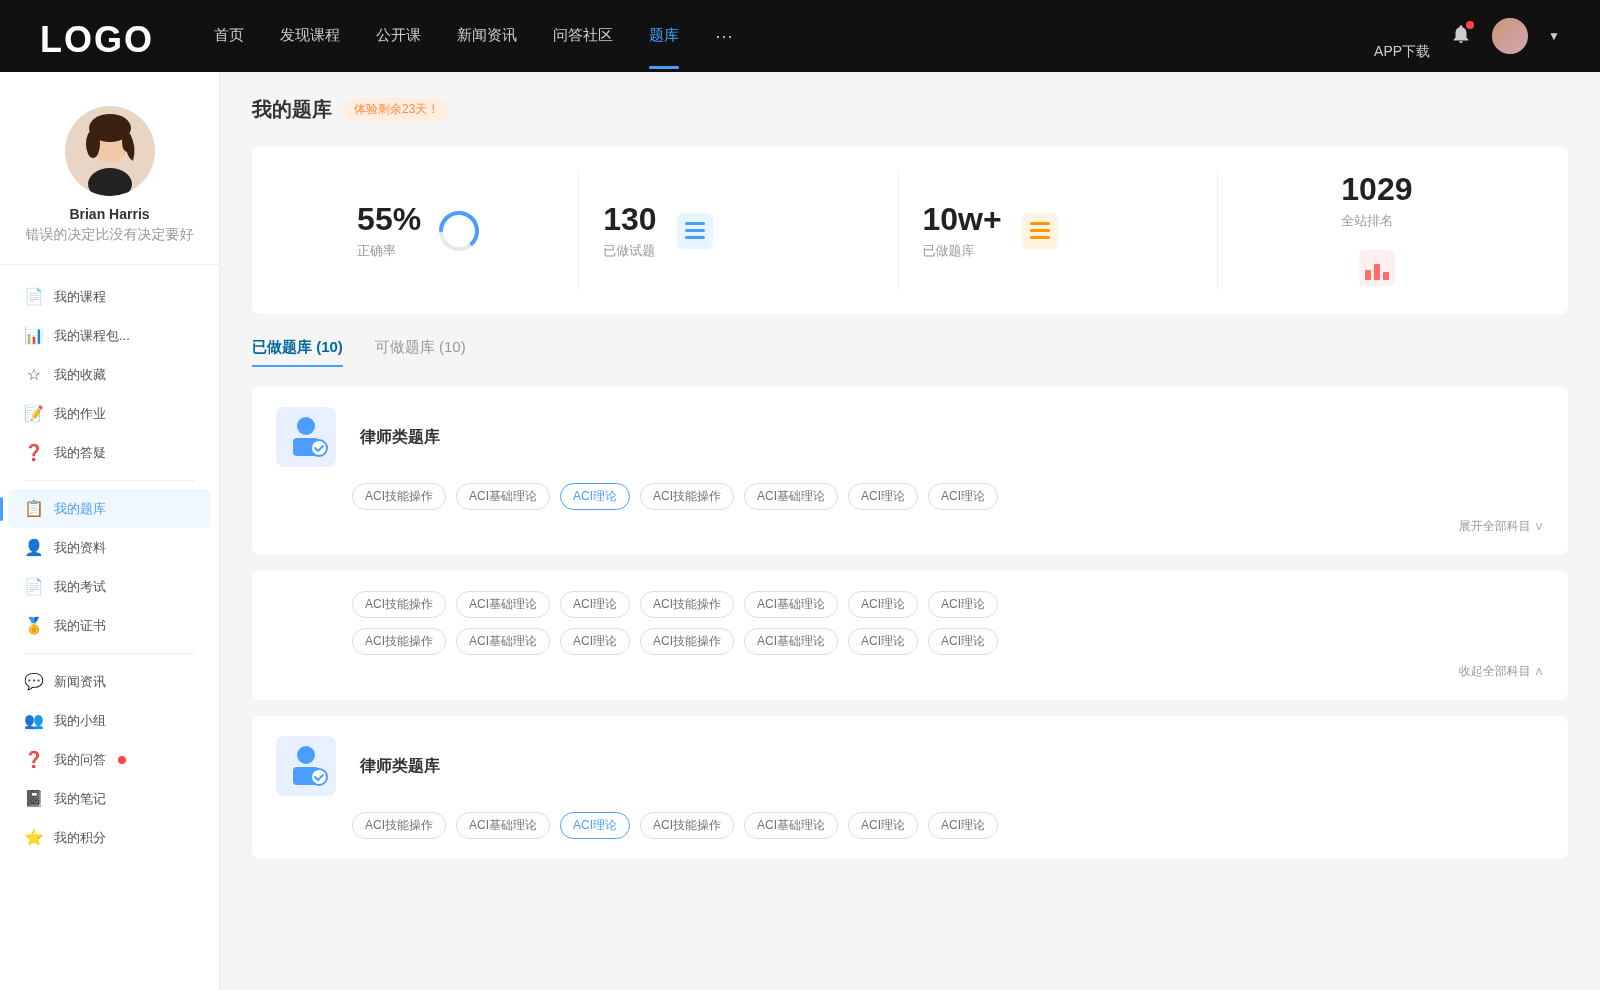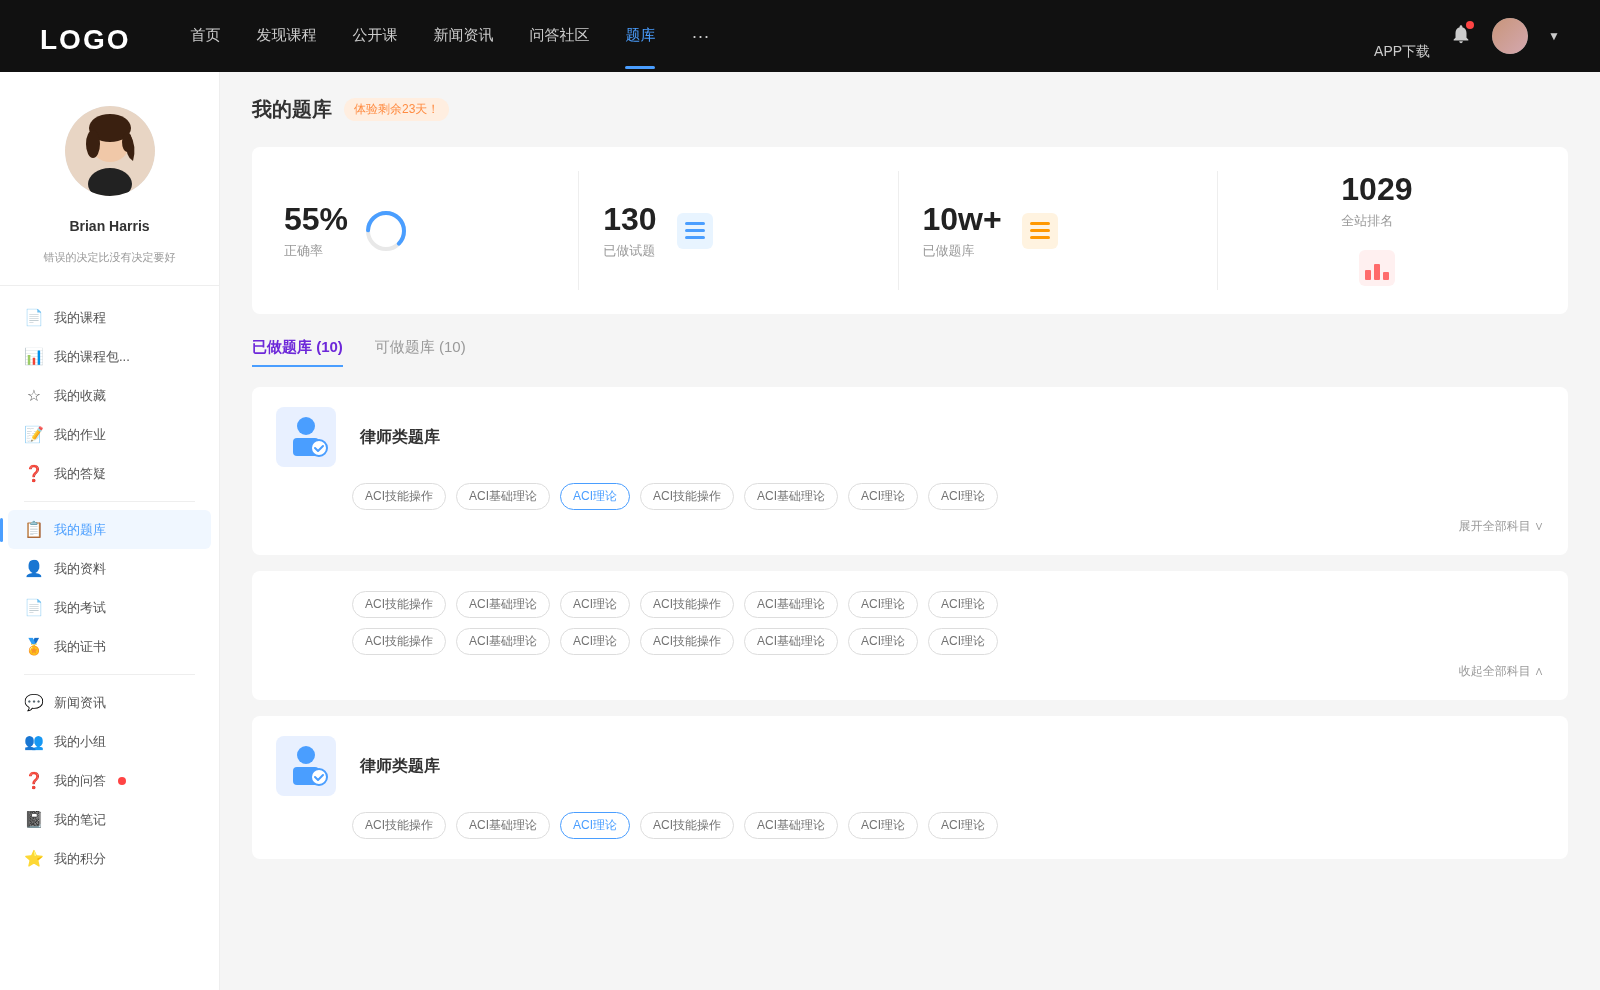--- a/index.html
+++ b/index.html
@@ -7,21 +7,21 @@
 
     
     .navbar {
       background: #111;
       height: 72px;
       display: flex;
       align-items: center;
       padding: 0 40px;
       position: relative;
     }
-    .nav-logo { color: #fff; font-size: 28px; font-weight: 900; letter-spacing: 2px; margin-right: 60px; margin-top: 8px; }
+    .nav-logo { color: #fff; font-size: 36px; font-weight: 900; letter-spacing: 2px; margin-right: 60px; margin-top: 8px; }
     .nav-links { display: flex; gap: 36px; flex: 1; }
     .nav-link { color: #ccc; font-size: 15px; cursor: pointer; text-decoration: none; position: relative; }
     .nav-link.active { color: #4a9eff; }
     .nav-link.active::after { content: ''; position: absolute; bottom: -22px; left: 0; right: 0; height: 3px; background: #4a9eff; border-radius: 2px; }
     .nav-more { color: #ccc; font-size: 18px; cursor: pointer; }
     .nav-right { display: flex; align-items: center; gap: 20px; margin-left: auto; }
     .nav-download { color: #ccc; font-size: 14px; cursor: pointer; margin-top: 32px; }
     .nav-bell { position: relative; cursor: pointer; }
     .nav-bell-icon { width: 22px; height: 22px; fill: #ccc; }
     .nav-bell-dot { position: absolute; top: -2px; right: -2px; width: 8px; height: 8px; background: #ff4444; border-radius: 50%; }
@@ -32,24 +32,24 @@
     .main-layout { display: flex; min-height: calc(100vh - 72px); }
 
     
     .sidebar {
       width: 220px;
       background: #fff;
       padding: 24px 0;
       flex-shrink: 0;
       border-right: 1px solid #eee;
     }
-    .profile-section { display: flex; flex-direction: column; align-items: center; padding: 10px 20px 20px; border-bottom: 1px solid #eee; margin-bottom: 12px; gap: 12px; }
+    .profile-section { display: flex; flex-direction: column; align-items: center; padding: 10px 20px 20px; border-bottom: 1px solid #eee; margin-bottom: 12px; }
     .avatar-circle { width: 90px; height: 90px; border-radius: 50%; background: #e8e8e8; overflow: hidden; margin-bottom: 10px; }
     .profile-name { font-size: 14px; font-weight: 600; color: #333; margin-bottom: 4px; }
-    .profile-motto { font-size: 11px; color: #999; text-align: center; }
+    .profile-motto { font-size: 14px; color: #999; text-align: center; }
     .sidebar-menu { padding: 0 8px; }
     .sidebar-item {
       display: flex; align-items: center; gap: 10px;
       padding: 10px 16px; border-radius: 6px; cursor: pointer; font-size: 13px; color: #555;
       position: relative;
     }
     .sidebar-item.active { color: #4a9eff; background: #f0f7ff; }
     .sidebar-item.active::before { content: ''; position: absolute; left: -8px; top: 50%; transform: translateY(-50%); width: 3px; height: 24px; background: #4a9eff; border-radius: 2px; }
     .sidebar-icon { font-size: 16px; width: 20px; text-align: center; }
     .sidebar-dot { width: 8px; height: 8px; background: #ff4444; border-radius: 50%; margin-left: 2px; }
@@ -59,31 +59,31 @@
     .content { flex: 1; background: #f5f5f5; padding: 24px 32px; overflow-y: auto; }
 
     
     .page-header { display: flex; align-items: center; gap: 12px; margin-bottom: 24px; }
     .page-title { font-size: 20px; font-weight: 700; color: #333; }
     .trial-badge { background: #ffeee0; color: #ff8c42; font-size: 12px; padding: 3px 10px; border-radius: 12px; white-space: nowrap; }
 
     
     .stats-bar { display: flex; background: #fff; border-radius: 8px; padding: 24px 32px; margin-bottom: 24px; gap: 0; }
     .stat-item { flex: 1; display: flex; align-items: center; gap: 16px; border-right: 1px solid #eee; padding: 0 24px; }
-    .stat-item:first-child { padding-left: 0; }
+    .stat-item:first-child { padding-left: 0; justify-content: center; }
     .stat-item:last-child { border-right: none; flex-direction: column; }
     .stat-info { display: flex; flex-direction: column; }
     .stat-value { font-size: 32px; font-weight: 700; color: #222; }
     .stat-label { font-size: 13px; color: #999; margin-top: 4px; }
     .stat-icon { width: 44px; height: 44px; display: flex; align-items: center; justify-content: center; font-size: 24px; }
 
     
     .tabs { display: flex; gap: 32px; margin-bottom: 20px; }
     .tab { font-size: 15px; color: #999; cursor: pointer; padding-bottom: 8px; }
-    .tab.active { color: #6d28d9; font-weight: 600; border-bottom: 2px solid #4a9eff; }
+    .tab.active { color: #0369a1; font-weight: 600; border-bottom: 2px solid #4a9eff; }
 
     
     .qbank-card { background: #fff; border-radius: 8px; padding: 20px 24px; margin-bottom: 16px; }
     .qbank-header { display: flex; align-items: center; gap: 24px; margin-bottom: 16px; }
     .qbank-icon { width: 60px; height: 60px; background: #e8f0ff; border-radius: 8px; display: flex; align-items: center; justify-content: center; flex-shrink: 0; }
     .qbank-title { font-size: 16px; font-weight: 600; color: #333; }
     .qbank-tags { display: flex; flex-wrap: wrap; gap: 10px; padding-left: 76px; }
     .tag { font-size: 12px; color: #737373; padding: 4px 12px; border: 1px solid #ddd; border-radius: 20px; cursor: pointer; background: #fff; }
     .tag.active { color: #4a9eff; border-color: #4a9eff; }
     .qbank-footer { display: flex; justify-content: flex-end; margin-top: 8px; padding-left: 76px; }

